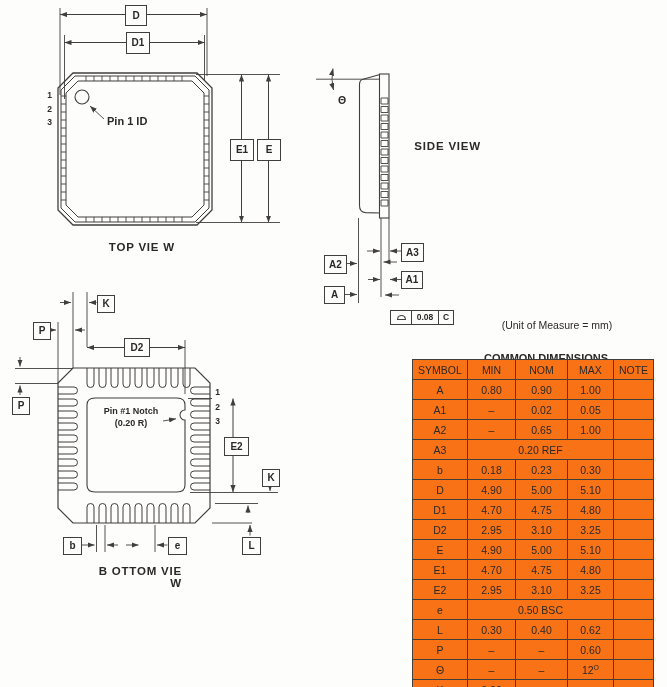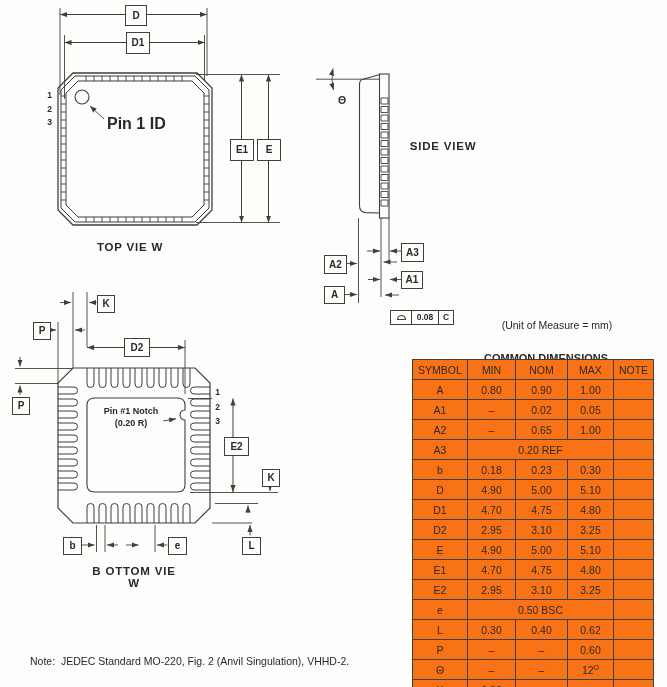--- a/index.html
+++ b/index.html
@@ -3,21 +3,21 @@
 <meta charset="utf-8">
 <style>
   html,body{margin:0;padding:0;background:#ffffff;}
   .canvas{position:relative;width:667px;height:687px;background:#fdfdfc;overflow:hidden;
           font-family:"Liberation Sans",sans-serif;color:#2b2927;}
   .lineart{position:absolute;left:0;top:0;}
   .dim-box{position:absolute;border:1.2px solid #413f3c;background:#fdfdfc;
            display:flex;align-items:center;justify-content:center;
            font-size:10px;font-weight:600;color:#2b2927;line-height:1;}
   .caption{position:absolute;font-size:11.5px;font-weight:600;letter-spacing:0.8px;
-           text-align:center;color:#2b2927;}
+           text-align:right;color:#2b2927;}
   .pin-num{position:absolute;font-size:8.5px;font-weight:600;color:#2b2927;line-height:1;
            width:10px;text-align:right;}
   .small-label{position:absolute;font-size:10px;font-weight:600;color:#2b2927;line-height:1.15;}
   .notch-label{position:absolute;font-size:9px;font-weight:600;color:#2b2927;
                width:64px;text-align:center;line-height:1;}
   .theta{position:absolute;font-size:10.5px;font-weight:600;color:#2b2927;}
   .datum-frame{position:absolute;left:390px;top:310px;height:13px;display:flex;
                border:1.1px solid #413f3c;background:#fdfdfc;align-items:stretch;}
   .datum-cell{display:flex;align-items:center;justify-content:center;
               font-size:8.5px;font-weight:600;line-height:1;padding:0 2px;}
@@ -119,21 +119,21 @@
     </g>
   </svg>
 
   <div class="dim-box" style="left:125px;top:5px;width:20px;height:19px;">D</div>
   <div class="dim-box" style="left:126px;top:32px;width:22px;height:20px;">D1</div>
   <div class="dim-box" style="left:230px;top:139px;width:22px;height:20px;">E1</div>
   <div class="dim-box" style="left:257px;top:139px;width:22px;height:20px;">E</div>
   <div class="pin-num" style="left:42px;top:91px;">1</div>
   <div class="pin-num" style="left:42px;top:105px;">2</div>
   <div class="pin-num" style="left:42px;top:118px;">3</div>
-  <div class="small-label" style="left:107px;top:115px;font-size:16px;">Pin 1 ID</div>
+  <div class="small-label" style="left:107px;top:115px;font-size:11px;">Pin 1 ID</div>
   <div class="caption" style="left:85px;top:241px;width:90px;">TOP VIE W</div>
 
   <div class="caption" style="left:405px;top:140px;width:76px;">SIDE VIEW</div>
   <div class="theta" style="left:338px;top:94px;">Θ</div>
   <div class="dim-box" style="left:401px;top:243px;width:21px;height:17px;">A3</div>
   <div class="dim-box" style="left:324px;top:255px;width:21px;height:17px;">A2</div>
   <div class="dim-box" style="left:401px;top:271px;width:20px;height:16px;">A1</div>
   <div class="dim-box" style="left:324px;top:286px;width:19px;height:16px;">A</div>
   <div class="datum-frame">
     <div class="datum-cell" style="width:16px;">
@@ -282,15 +282,14 @@
     <tr>
       <td>K</td>
       <td>0.20</td>
       <td>–</td>
       <td>–</td>
       <td></td>
     </tr>
   </tbody>
     </table>
 
-  <div class="note">Note:&nbsp; JEDEC Standard MO-220, Fig. 2 (Anvil Singulation), VHHD-2.</div>
 
 </div>
 
 </body></html>

